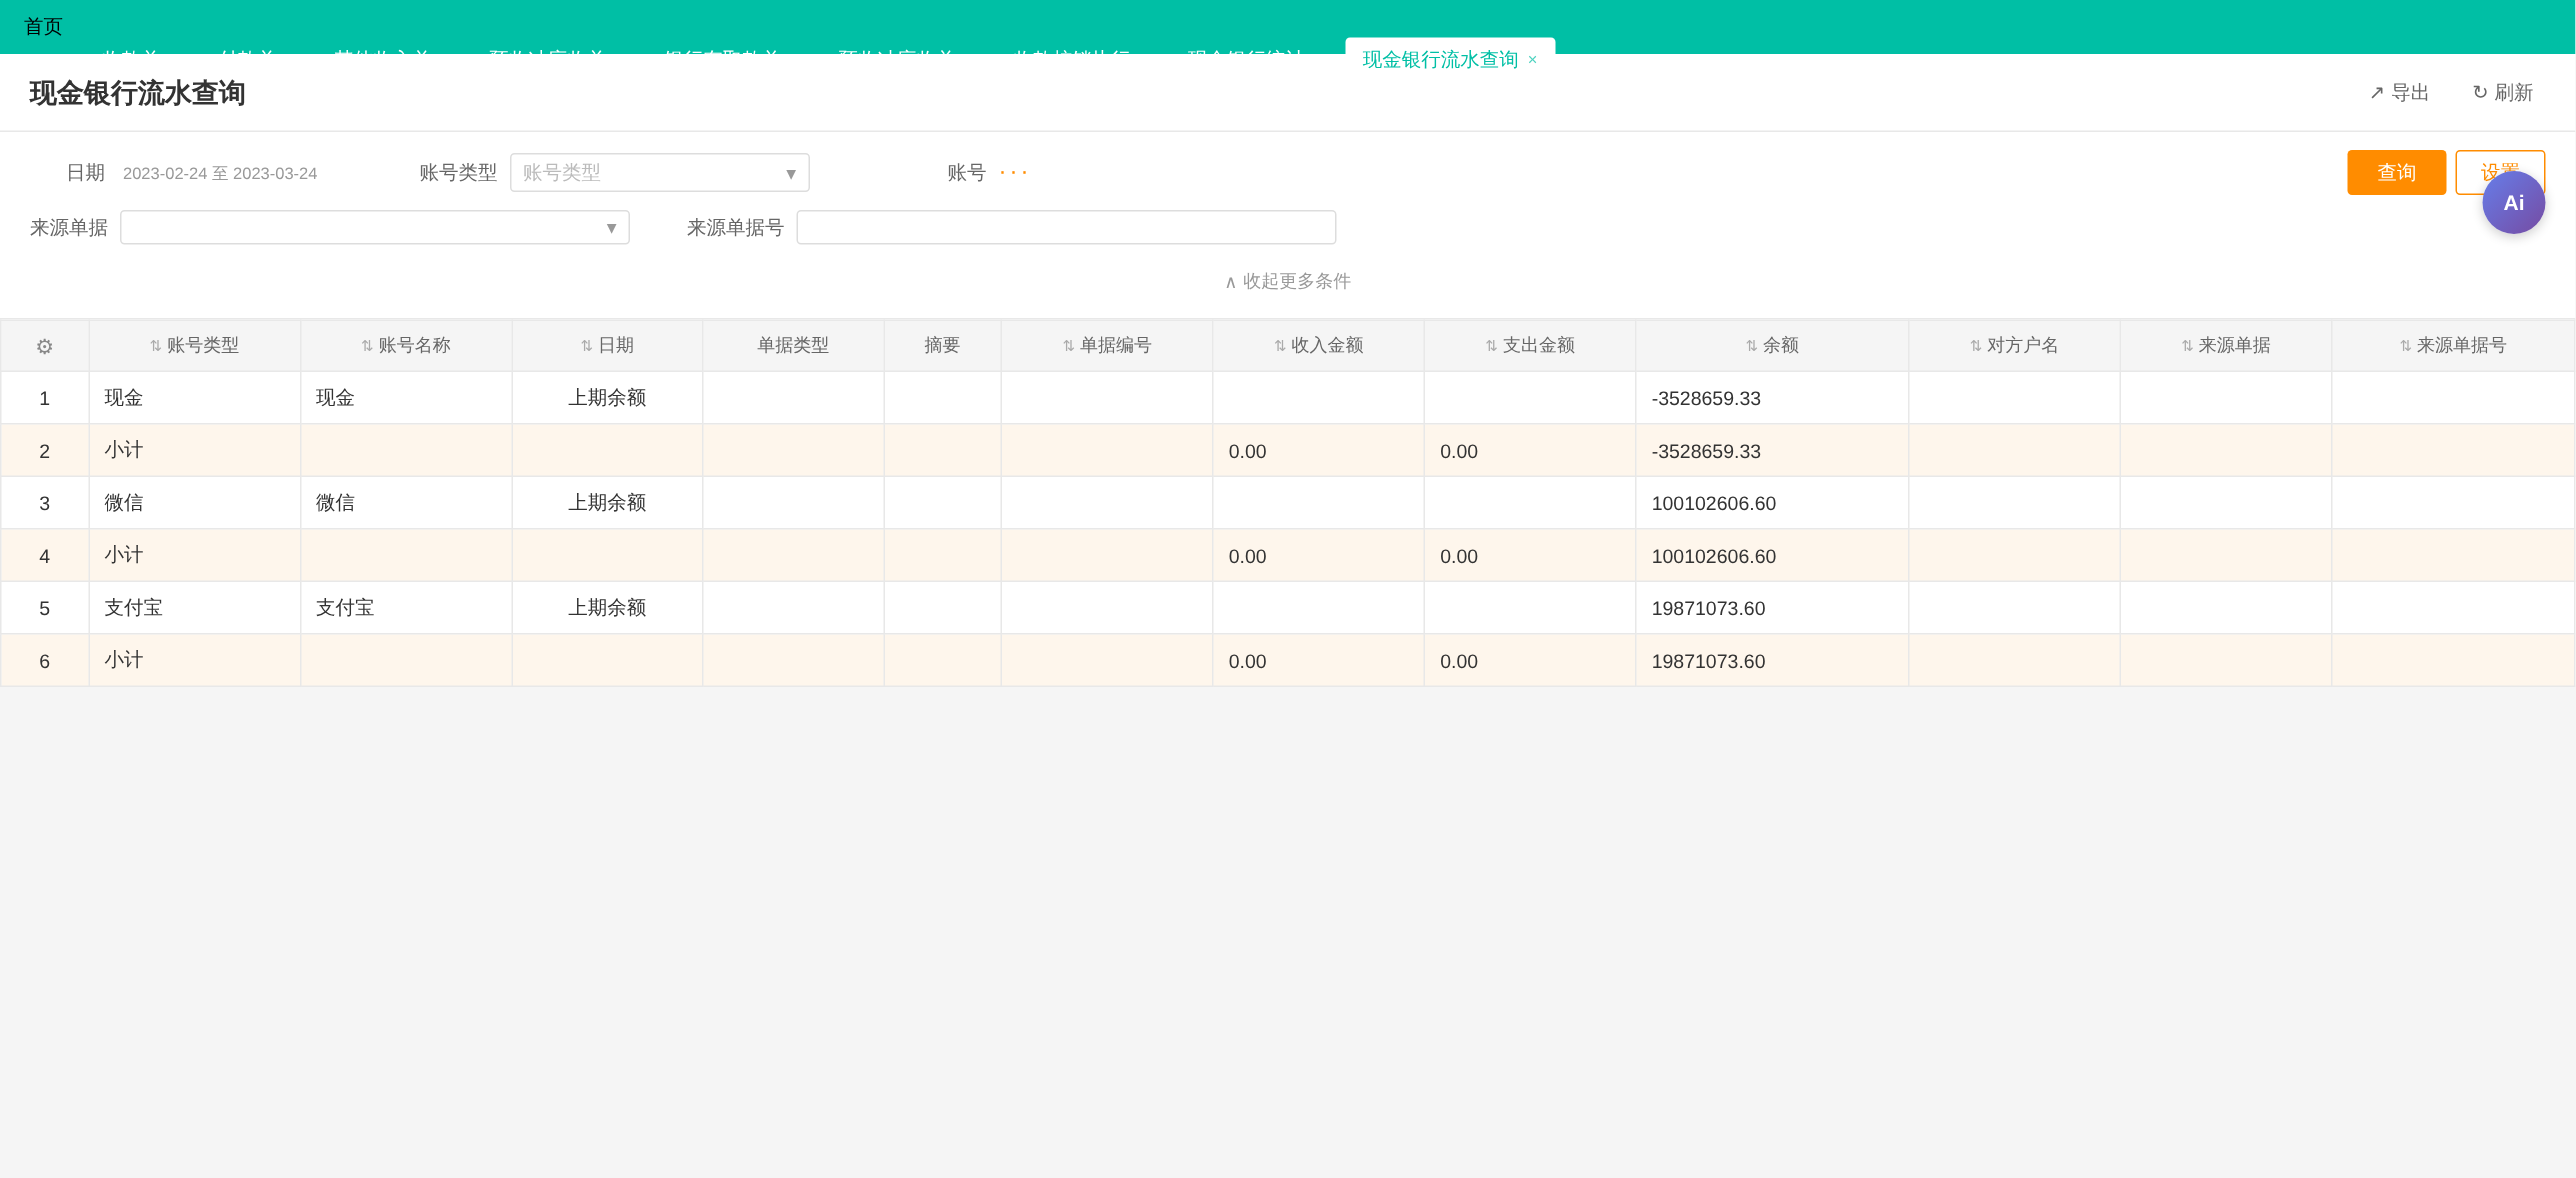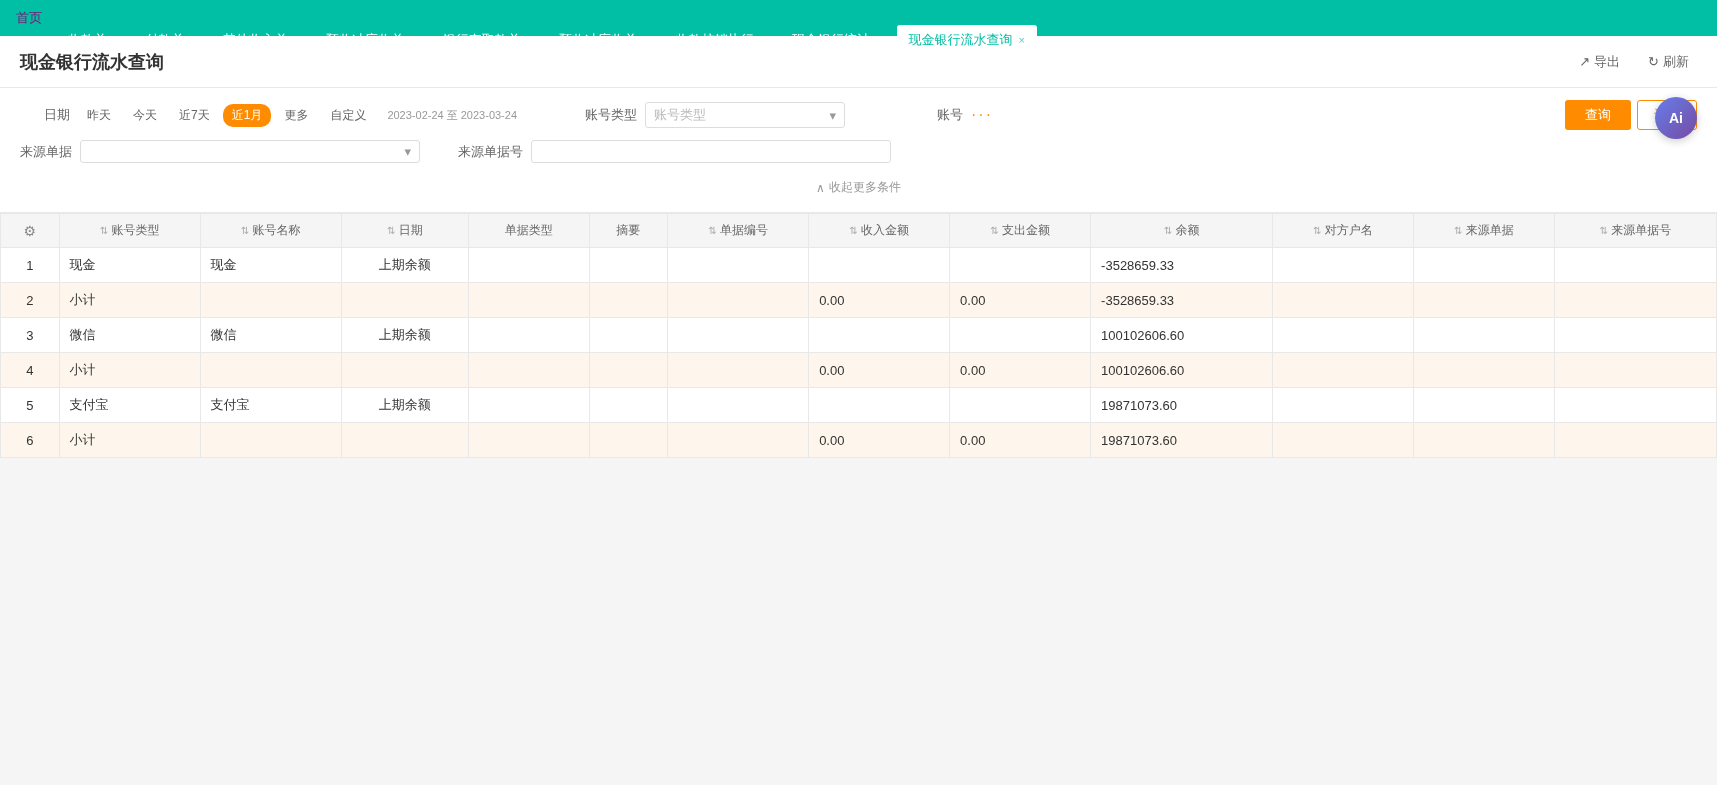--- a/index.html
+++ b/index.html
@@ -29,21 +29,21 @@
     .nav-tab.active {
       background: #fff;
       color: #00bfa5;
     }
     .nav-tab .close-x {
       font-size: 11px;
       opacity: 0.7;
       margin-left: 2px;
     }
     .nav-home {
-      color: #701a75;
+      color: #000000;
       padding: 6px 12px;
       cursor: pointer;
       font-size: 13px;
     }
 
     
     .page-header {
       background: #fff;
       padding: 12px 20px;
       display: flex;
@@ -201,21 +201,21 @@
     .data-table tr.subtotal td { background: #fef6ec; }
     .data-table td.text-left { text-align: left; margin-left: 30px; }
     .data-table td.num { text-align: left; }
 
     .sort-icon { font-size: 10px; color: #aaa; }
     .gear-icon { font-size: 14px; color: #888; cursor: pointer; }
 
     .ai-badge {
       position: fixed;
       right: 20px;
-      top: 97px;
+      top: 114px;
       background: linear-gradient(135deg, #667eea 0%, #764ba2 100%);
       color: #fff;
       border-radius: 50%;
       width: 42px;
       height: 42px;
       display: flex;
       align-items: center;
       justify-content: center;
       font-size: 14px;
       font-weight: bold;
@@ -276,28 +276,20 @@
     <div class="header-btn">
       <span>↻</span>
       <span>刷新</span>
     </div>
   </div>
 </div>
 
 <div class="filter-area">
   <div class="filter-row">
     <span class="filter-label">日期</span>
-    <div class="filter-date-btns">
-      <span class="date-btn">昨天</span>
-      <span class="date-btn">今天</span>
-      <span class="date-btn">近7天</span>
-      <span class="date-btn active">近1月</span>
-      <span class="date-btn">更多</span>
-      <span class="date-btn">自定义</span>
-    </div>
     <span class="date-range">2023-02-24 至 2023-03-24</span>
 
     <div style="margin-left: 60px; display:flex; align-items:center; gap:8px;">
       <span class="filter-label">账号类型</span>
       <div class="filter-select" style="min-width:200px;">
         <span style="color:#bbb;">账号类型</span>
         <span class="arrow">▾</span>
       </div>
     </div>
 

